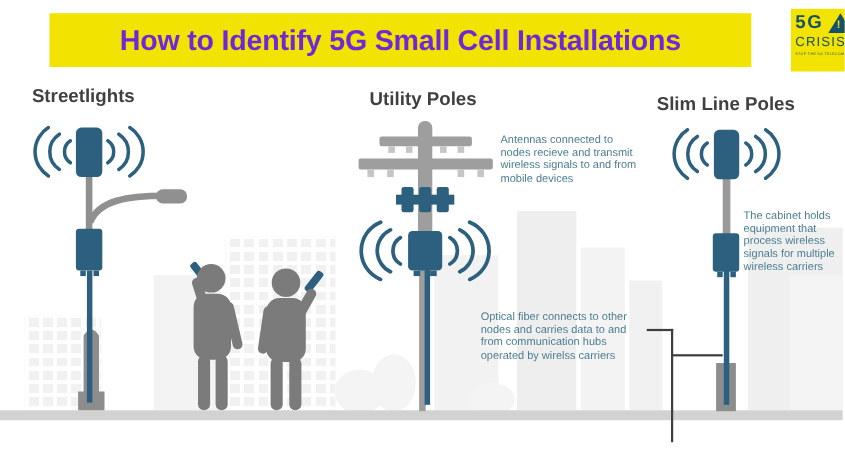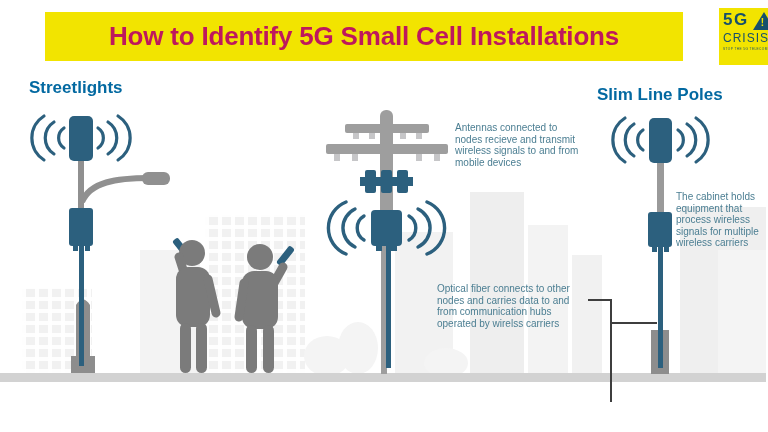--- a/index.html
+++ b/index.html
@@ -6,41 +6,41 @@
   .stage {
     position:relative; width:768px; height:432px; background:#ffffff;
     overflow:hidden; font-family:"Liberation Sans", sans-serif;
   }
   
   .banner {
     position:absolute; left:45px; top:12px; width:638px; height:49px;
     background:#f2e400; display:flex; align-items:center; justify-content:center;
   }
   .banner-title {
-    color:#be185d; font-size:26px; font-weight:bold; letter-spacing:-0.2px; white-space:nowrap;
+    color:#6d28d9; font-size:26px; font-weight:bold; letter-spacing:-0.2px; white-space:nowrap;
   }
   .logo {
     position:absolute; left:687px; top:8px; width:81px; height:57px;
     background:#f2e400; color:#17506b; padding:3px 0 0 4px; box-sizing:border-box;margin-left:32px;
   }
   .logo-row { display:flex; align-items:flex-start; gap:4px; height:20px; }
   .logo-top { font-size:17px; font-weight:bold; letter-spacing:1.5px; line-height:18px; }
   .warn-tri {
     position:relative; width:0; height:0; margin-top:1px;
     border-left:11px solid transparent; border-right:11px solid transparent;
     border-bottom:18px solid #17506b;
   }
   .warn-tri span {
     position:absolute; left:-3px; top:5px; color:#f2e400;
     font-size:10px; font-weight:bold;
   }
   .logo-bottom { font-size:12px; font-weight:normal; letter-spacing:1px; line-height:14px; }
   .logo-tagline { font-size:3.2px; letter-spacing:0.4px; white-space:nowrap; overflow:hidden; margin-top:2px; }
   
-  .header { position:absolute; color:#0369a1; font-size:17px; font-weight:bold; white-space:nowrap; z-index:4; }
+  .header { position:absolute; color:#404040; font-size:17px; font-weight:bold; white-space:nowrap; z-index:4; }
   .hdr-street { left:29px; top:78px; }
   .hdr-utility { left:336px; top:80px; }
   .hdr-slim { left:597px; top:85px; }
   
   .note {
     position:absolute; color:#4b7e92; font-size:10px; line-height:11.6px;
     white-space:pre-line; z-index:4;
   }
   .note-antennas { left:455px; top:122px; width:153px; text-align:left; }
   .note-cabinet { left:676px; top:191px; width:92px; text-align:left; }
@@ -88,20 +88,21 @@
       <span class="logo-top">5G</span>
       <span class="warn-tri">
           <span>!</span>
         </span>
     </div>
     <div class="logo-bottom">CRISIS</div>
     <div class="logo-tagline">STOP THE 5G TELECOM EXPERIMENT</div>
   </div>
 
   <div class="header hdr-street">Streetlights</div>
+  <div class="header hdr-utility">Utility Poles</div>
   <div class="header hdr-slim">Slim Line Poles</div>
 
   <div class="note note-antennas">Antennas connected to
 nodes recieve and transmit
 wireless signals to and from
 mobile devices</div>
   <div class="note note-cabinet">The cabinet holds
 equipment that
 process wireless
 signals for multiple

